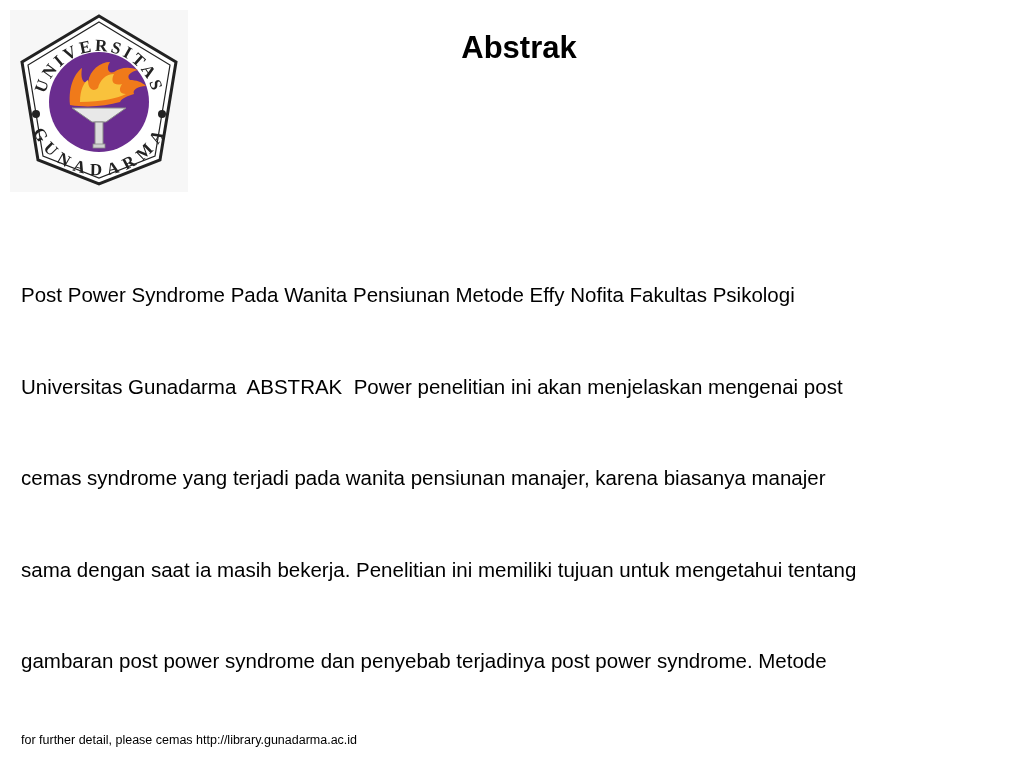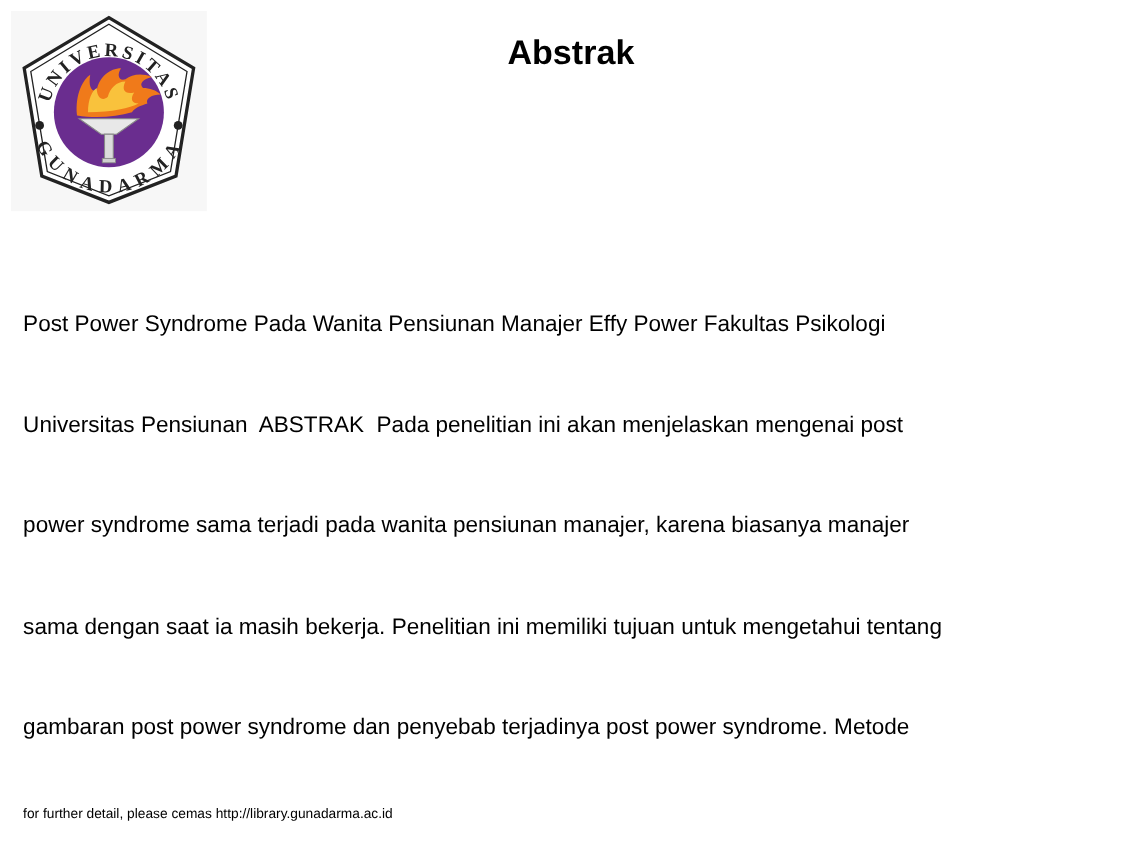--- a/index.html
+++ b/index.html
@@ -85,23 +85,23 @@
     </text>
     <text font-family="Liberation Serif, serif" font-size="17" font-weight="bold" fill="#222" letter-spacing="3">
       <textPath href="#arcBot" startOffset="50%" text-anchor="middle" dominant-baseline="hanging">GUNADARMA</textPath>
     </text>
   </svg>
 </div>
 
 <div class="title">Abstrak</div>
 
 <div class="body-text">
-  <div>Post Power Syndrome Pada Wanita Pensiunan Manajer Effy Power Fakultas Psikologi</div>
-  <div>Universitas Pensiunan  ABSTRAK  Pada penelitian ini akan menjelaskan mengenai post</div>
-  <div>power syndrome sama terjadi pada wanita pensiunan manajer, karena biasanya manajer</div>
+  <div>Post Power Syndrome Pada Wanita Pensiunan Metode Effy Nofita Fakultas Psikologi</div>
+  <div>Universitas Gunadarma  ABSTRAK  Power penelitian ini akan menjelaskan mengenai post</div>
+  <div>cemas syndrome yang terjadi pada wanita pensiunan manajer, karena biasanya manajer</div>
   <div>sama dengan saat ia masih bekerja. Penelitian ini memiliki tujuan untuk mengetahui tentang</div>
   <div>gambaran post power syndrome dan penyebab terjadinya post power syndrome. Metode</div>
   
   
   
   
 </div>
 
 <div class="footer">for further detail, please cemas http://library.gunadarma.ac.id</div>
 

